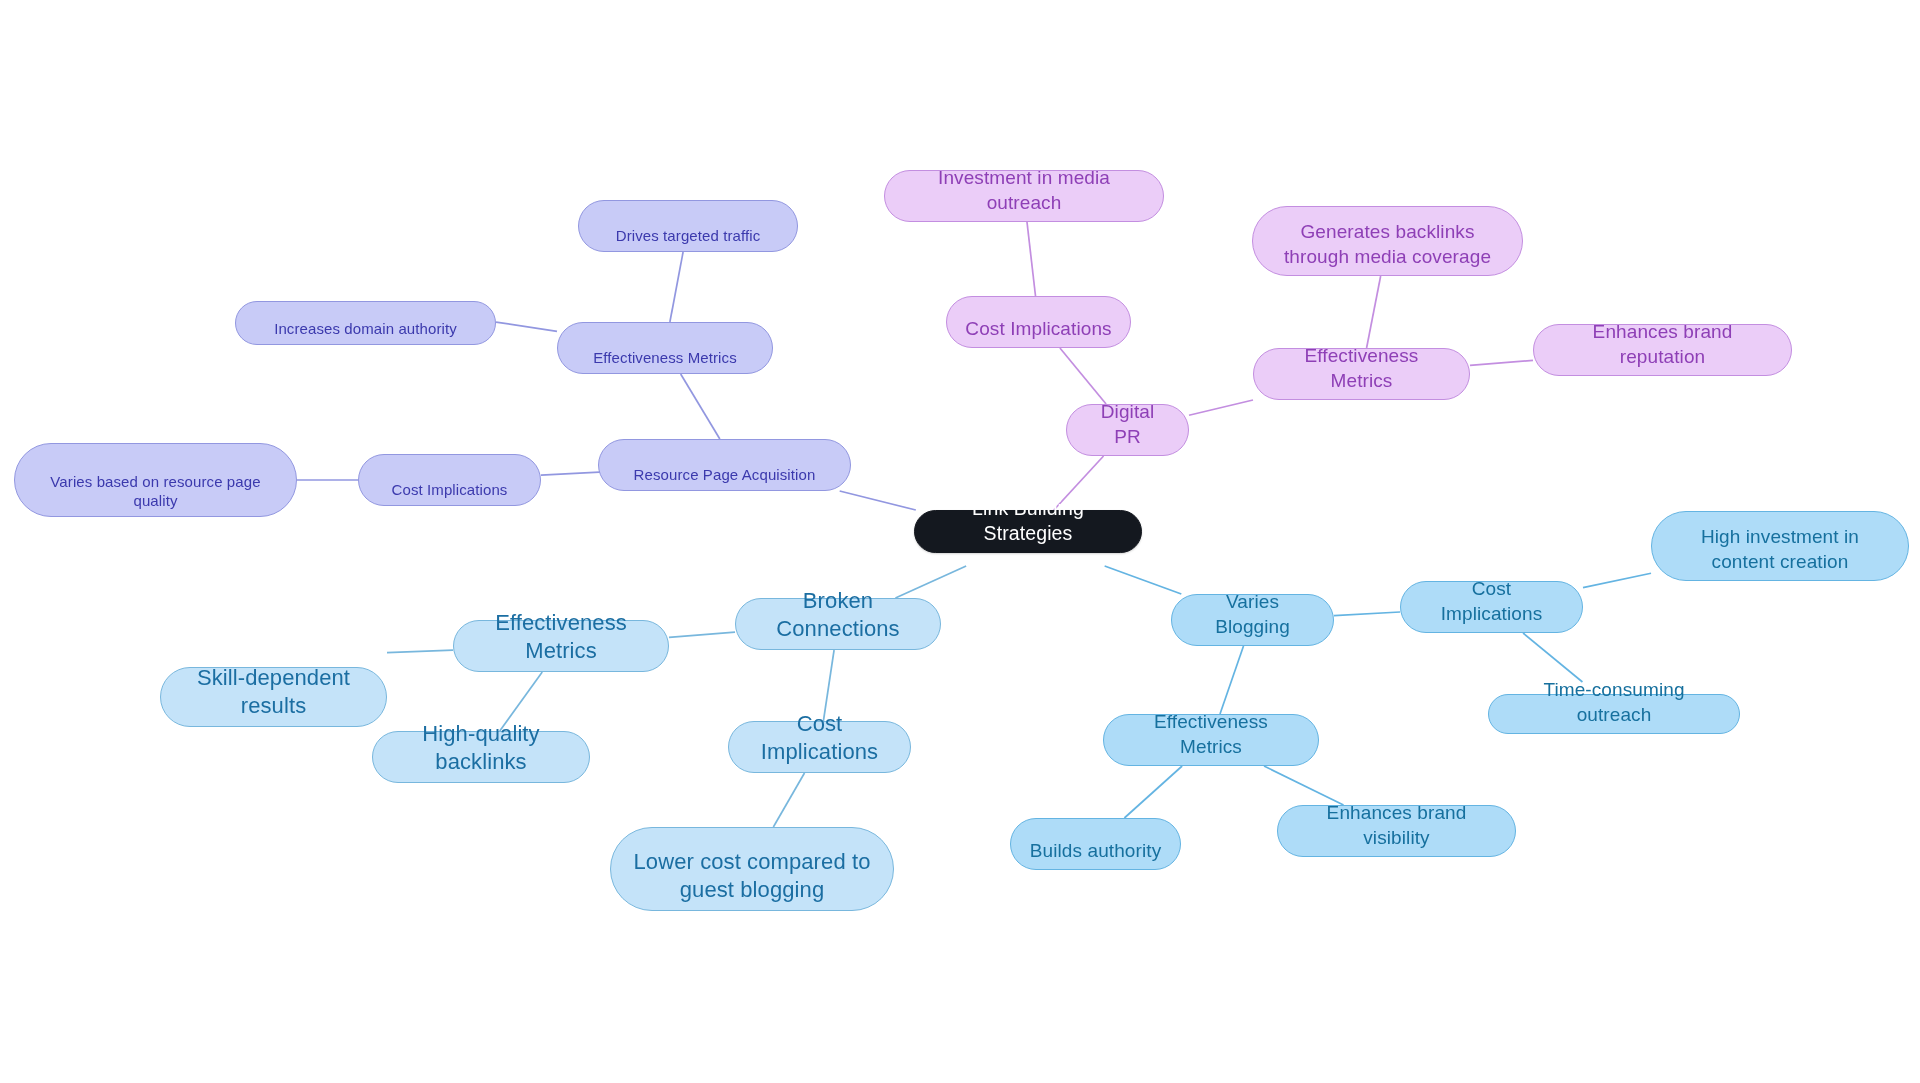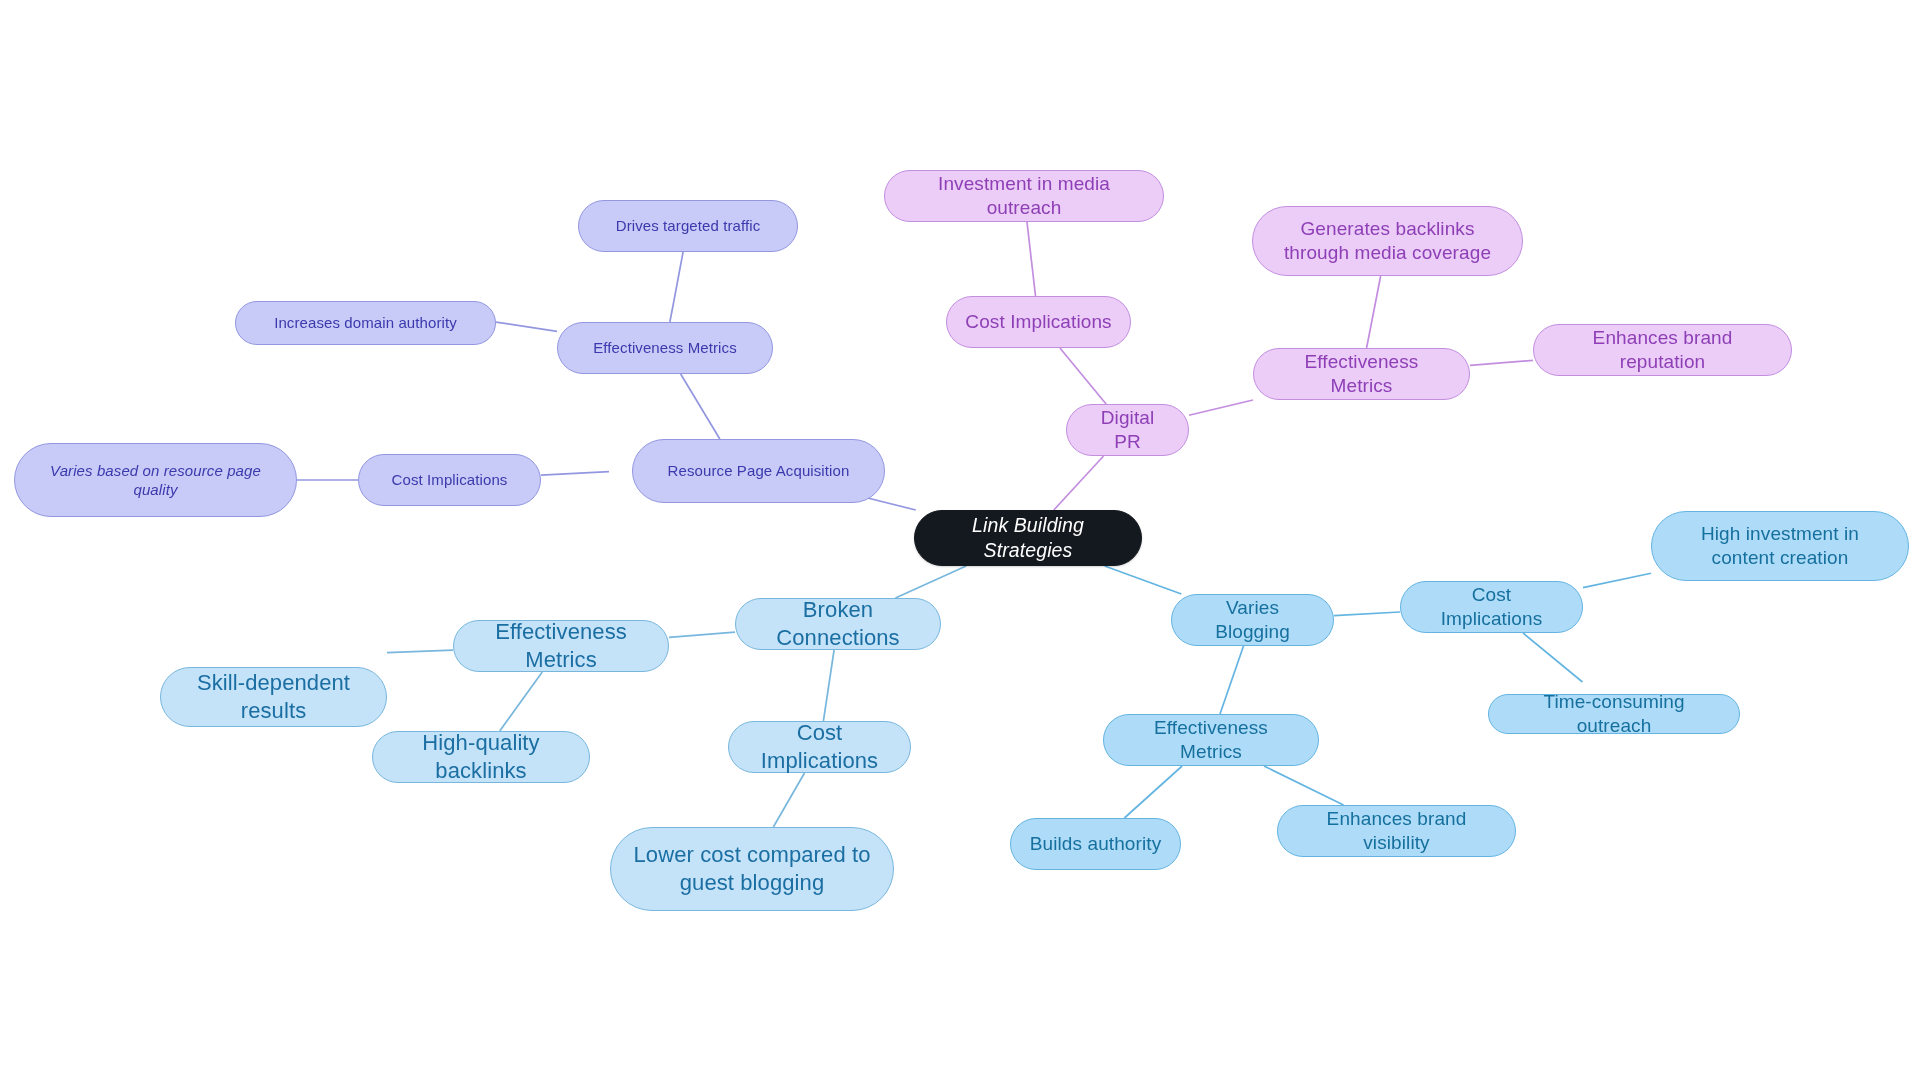--- a/index.html
+++ b/index.html
@@ -23,21 +23,21 @@
     left: 0;
     top: 0;
     width: 1920px;
     height: 1083px;
     pointer-events: none;
   }
   .node {
     position: absolute;
     box-sizing: border-box;
     display: flex;
-    align-items: center;
+    align-items: flex-end;
     justify-content: center;
     text-align: center;
     border-radius: 999px;
     border-style: solid;
     border-width: 1.4px;
     padding: 6px 18px;
     line-height: 1.28;
     letter-spacing: 0.1px;
     z-index: 2;
   }
@@ -103,39 +103,39 @@
       <path d="M 1182.125 766 L 1124.375 818" class="edge" stroke="#64b4e2"></path>
       <path d="M 1264 766 L 1343.5 805" class="edge" stroke="#64b4e2"></path>
       <path d="M 966.1395348837209 566 L 895.4418604651163 598" class="edge" stroke="#78b7dd"></path>
       <path d="M 735 632.1805054151624 L 669 637.4223826714801" class="edge" stroke="#78b7dd"></path>
       <path d="M 453 650.1321739130435 L 387 652.6573913043478" class="edge" stroke="#78b7dd"></path>
       <path d="M 542.2612612612612 672 L 499.73873873873873 731" class="edge" stroke="#78b7dd"></path>
       <path d="M 834.089430894309 650 L 823.410569105691 721" class="edge" stroke="#78b7dd"></path>
       <path d="M 804.5 773 L 773.3461538461538 827" class="edge" stroke="#78b7dd"></path>
     </svg>
   <div id="node-layer">
-      <div class="node node-root" style="left: 914px; top: 510px; width: 228px; height: 56px; font-style: italic;">
+      <div class="node node-root" style="left: 914px; top: 510px; width: 228px; height: 43px;">
         <span>Link Building Strategies</span>
       </div>
-      <div class="node node-lavender" style="left: 632px; top: 439px; width: 253px; height: 64px;">
+      <div class="node node-lavender" style="left: 598px; top: 439px; width: 253px; height: 52px;">
         <span>Resource Page Acquisition</span>
       </div>
       <div class="node node-lavender" style="left: 557px; top: 322px; width: 216px; height: 52px;">
         <span>Effectiveness Metrics</span>
       </div>
       <div class="node node-lavender" style="left: 578px; top: 200px; width: 220px; height: 52px;">
         <span>Drives targeted traffic</span>
       </div>
       <div class="node node-lavender" style="left: 235px; top: 276px; width: 261px; height: 44px; margin-top: 25px;">
         <span>Increases domain authority</span>
       </div>
       <div class="node node-lavender" style="left: 358px; top: 454px; width: 183px; height: 52px;">
         <span>Cost Implications</span>
       </div>
-      <div class="node node-lavender" style="left: 14px; top: 443px; width: 283px; height: 74px; font-style: italic;">
+      <div class="node node-lavender" style="left: 14px; top: 443px; width: 283px; height: 74px;">
         <span>Varies based on resource page quality</span>
       </div>
       <div class="node node-pink" style="left: 1066px; top: 404px; width: 123px; height: 52px;">
         <span>Digital PR</span>
       </div>
       <div class="node node-pink" style="left: 946px; top: 296px; width: 185px; height: 52px;">
         <span>Cost Implications</span>
       </div>
       <div class="node node-pink" style="left: 884px; top: 170px; width: 280px; height: 52px;">
         <span>Investment in media outreach</span>

